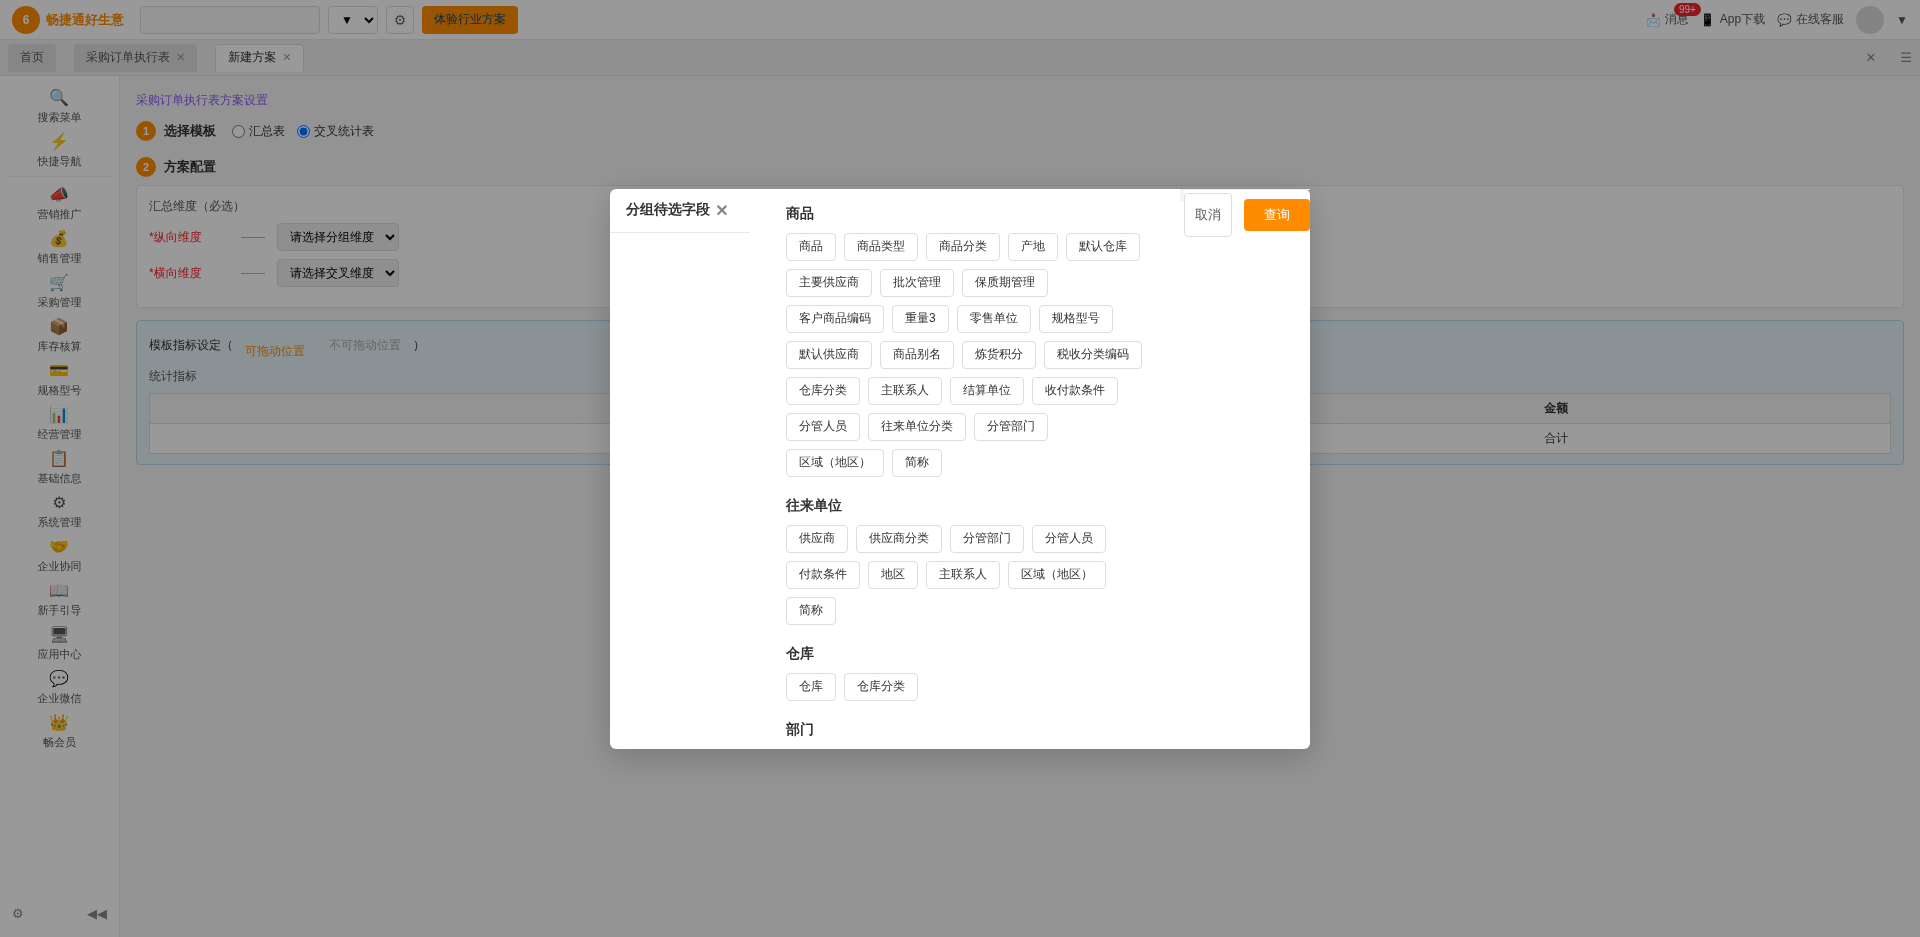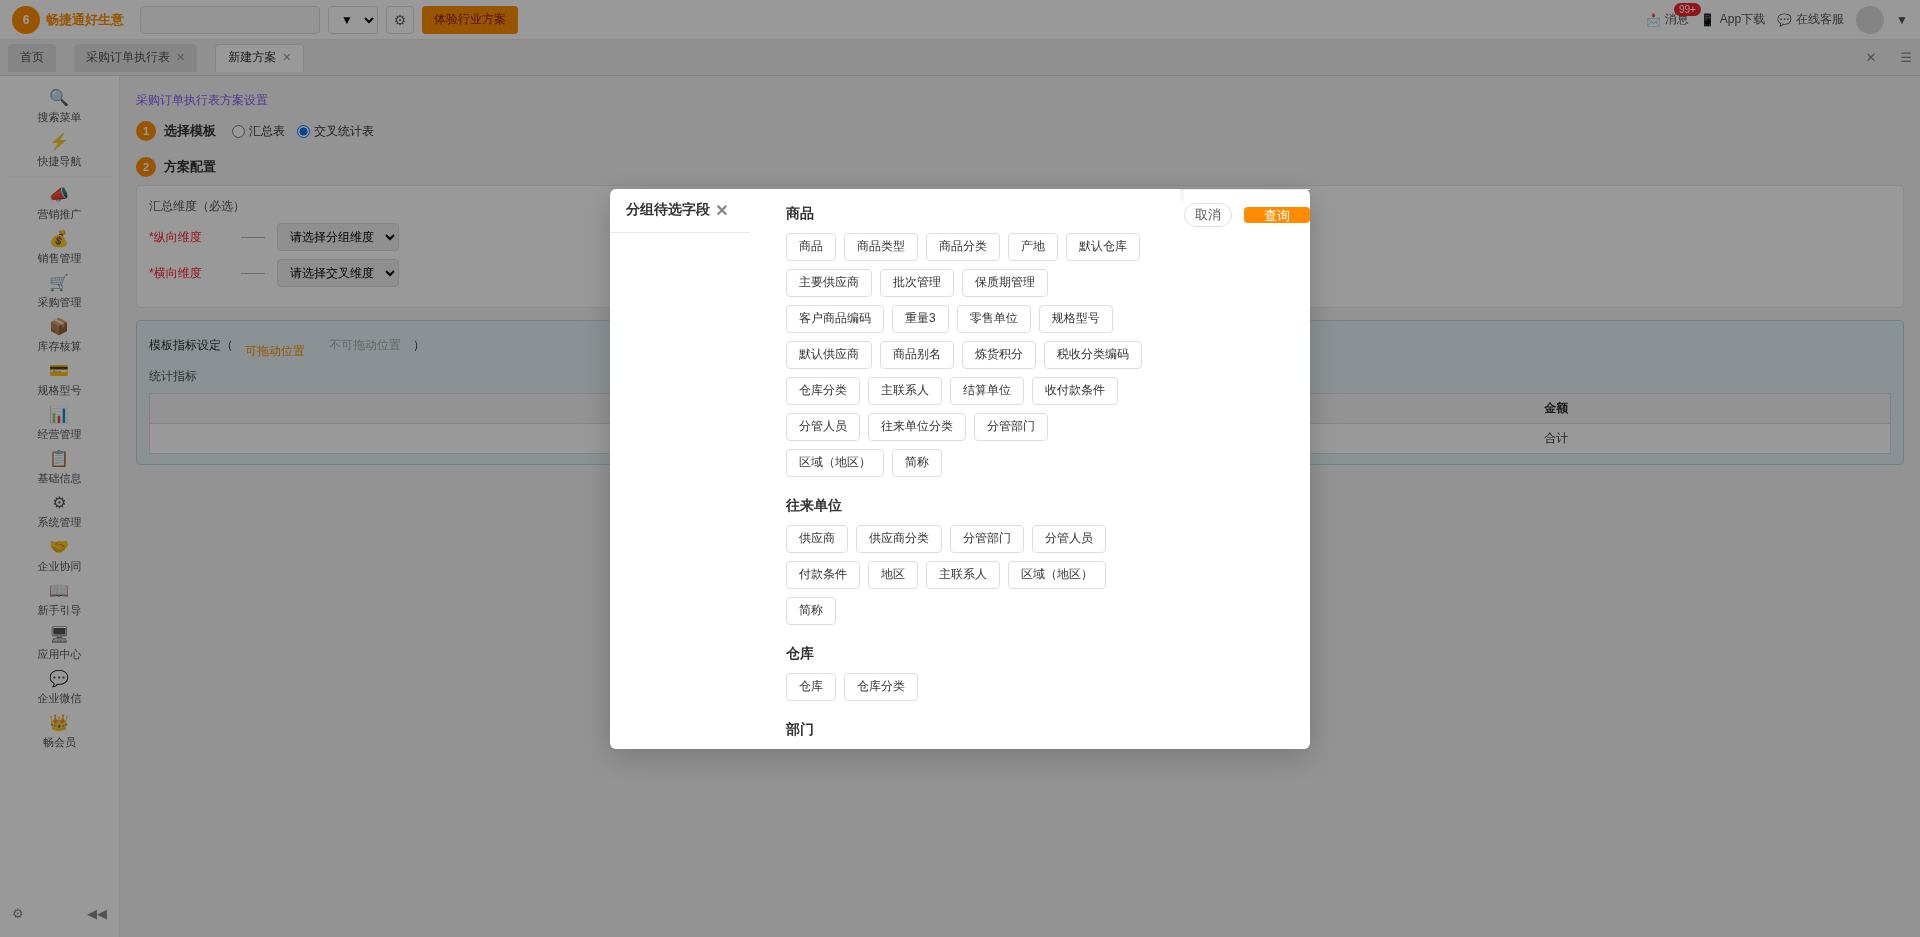--- a/index.html
+++ b/index.html
@@ -50,21 +50,21 @@
       width: 28px; height: 28px;
       border: 1px solid #ddd; border-radius: 4px;
       background: #fff;
       cursor: pointer;
       display: flex; align-items: center; justify-content: center;
       color: #666; font-size: 14px;
     }
     .experience-btn {
       height: 28px;
       background: #ff8c00;
-      color: #7f1d1d;
+      color: #0c4a6e;
       border: none;
       border-radius: 4px;
       padding: 0 12px;
       font-size: 12px;
       cursor: pointer;
     }
     .top-right {
       display: flex; align-items: center; gap: 12px;
       font-size: 12px; color: #555;
     }
@@ -231,26 +231,26 @@
 
     
     .notes { font-size: 11px; color: #888; line-height: 1.8; }
 
     
     .checkbox-row {
       display: flex; align-items: center; gap: 8px;
       font-size: 12px; color: #555; margin-top: 8px; justify-content: center;
     }
     .btn-cancel {
-      height: 24px; padding: 0 10px;
-      border: 1px solid #ddd; border-radius: 16px;
+      height: 44px; padding: 0 10px;
+      border: 1px solid #ddd; border-radius: 4px;
       background: #fff; color: #555; cursor: pointer; font-size: 13px;
     }
     .btn-confirm {
-      height: 16px; padding: 0 20px;
+      height: 32px; padding: 0 20px;
       border: none; border-radius: 4px;
       background: #ff8c00; color: #fff; cursor: pointer; font-size: 13px;
     }
 
     
     .modal-overlay {
       position: fixed;
       top: 0; left: 0; right: 0; bottom: 0;
       background: rgba(0,0,0,0.4);
       display: flex;

